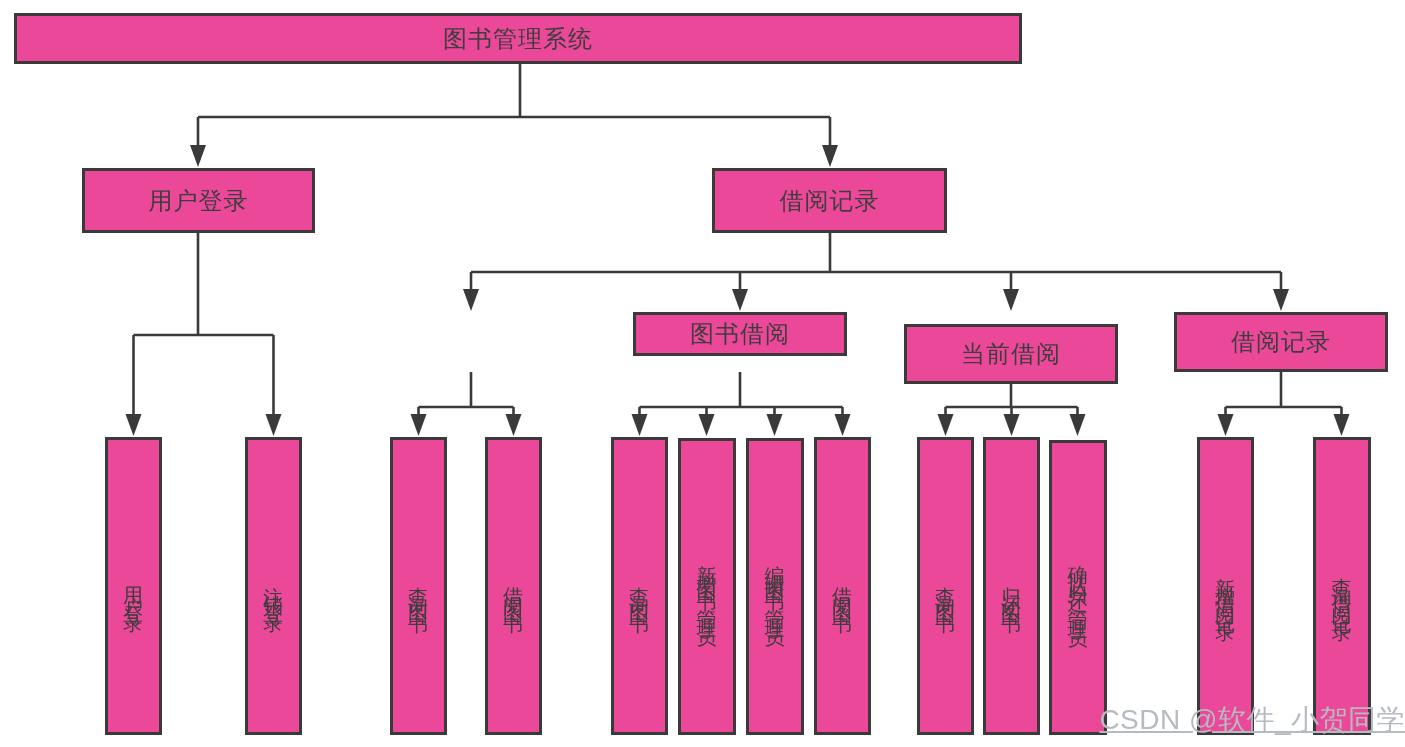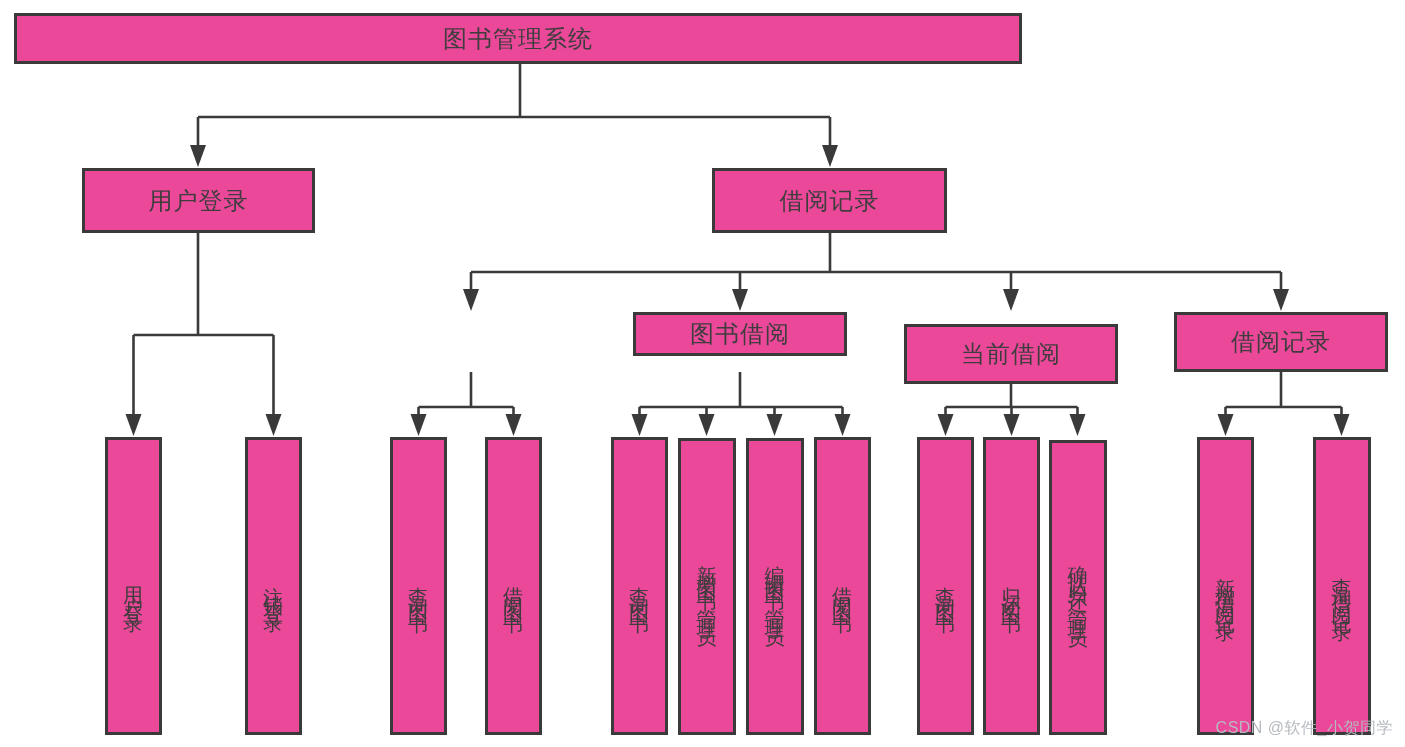--- a/index.html
+++ b/index.html
@@ -22,23 +22,23 @@
     display:flex; align-items:center; justify-content:center;
     text-align:right; line-height:1.25;
   }
   .h{font-size:24px; letter-spacing:1px;}
   .v{
     writing-mode:vertical-lr; text-orientation:mixed;
     font-size:20px; letter-spacing:9px; line-height:1;
     padding-top:6px;
   }
   .watermark{
-    position:absolute; right:12px; bottom:8px; z-index:5;
-    font-size:16px; color:var(--watermark); letter-spacing:0.5px;
-    pointer-events:none; white-space:nowrap;
+    position:absolute; right:0; bottom:8px; z-index:5;
+    font-size:28px; color:var(--watermark); letter-spacing:0.5px;
+    pointer-events:none; white-space:nowrap;text-decoration:underline;
   }
 </style>
 </head>
 <body>
 
 <div class="canvas">
 
   <svg class="connectors" width="1405" height="747" viewBox="0 0 1405 747" aria-hidden="true">
 
     <path class="cl" d="M520 64 V117 M198 117 H830 M198 117 V147 M830 117 V147"></path>

